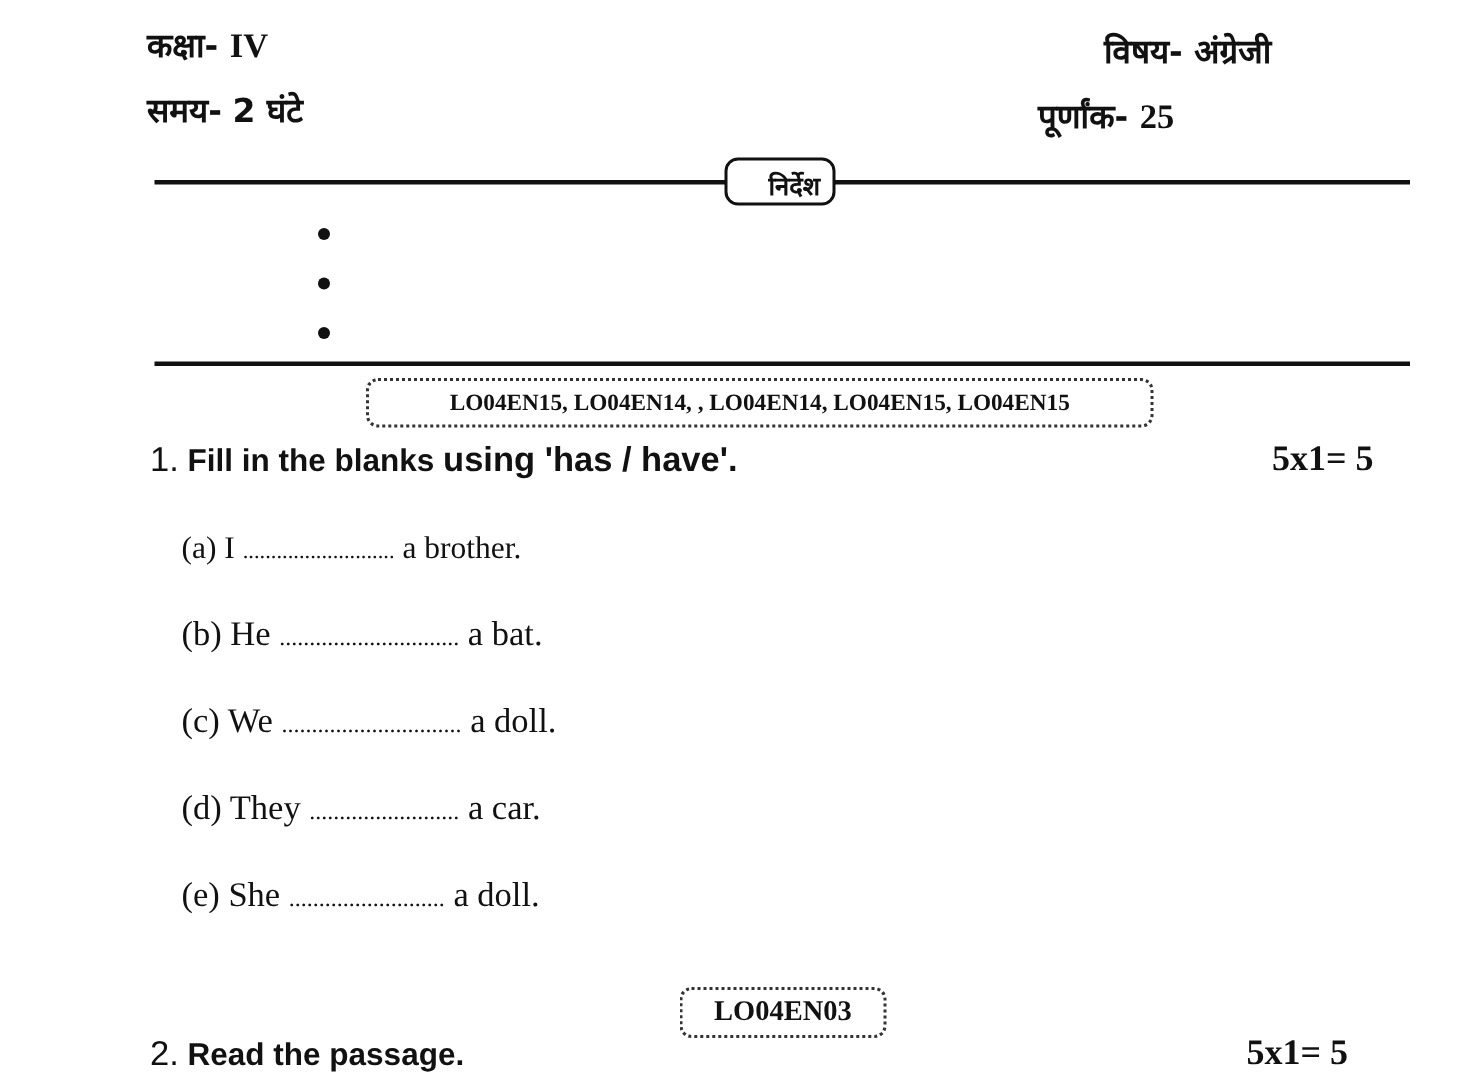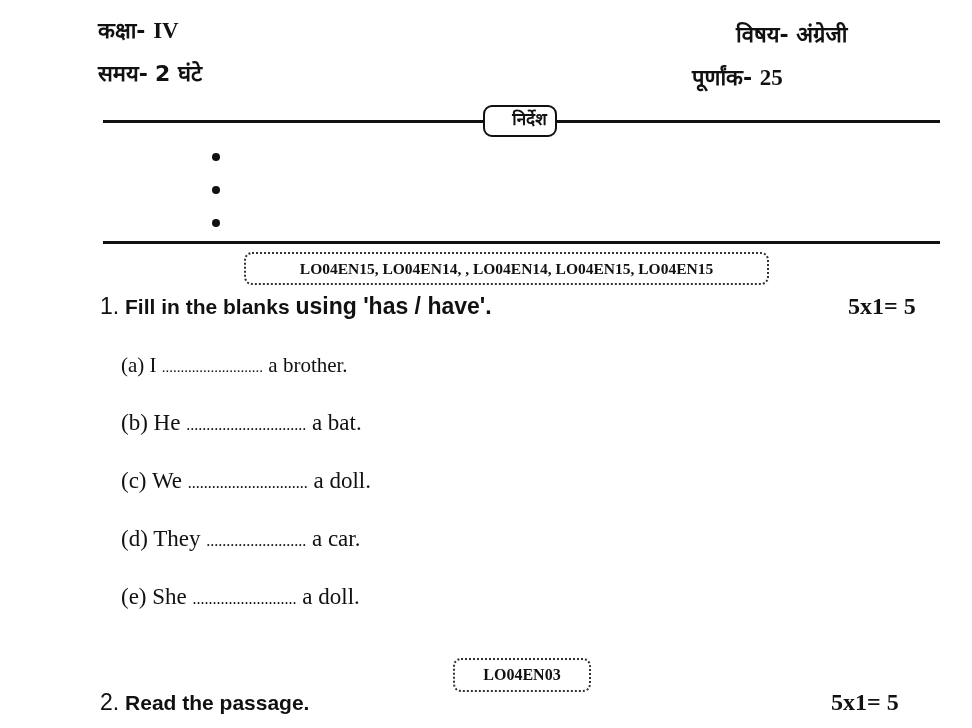--- a/index.html
+++ b/index.html
@@ -1,21 +1,21 @@
 <!DOCTYPE html>
 <html><head>
 <meta charset="utf-8">
 <style>
   html, body { margin:0; padding:0; background:#ffffff; }
   body { width:972px; height:728px; position:relative; overflow:hidden; color:#111; font-family:"DejaVu Sans", sans-serif; }
   .abs { position:absolute; white-space:nowrap; }
   .hdr { font-size:22px; font-weight:bold; }
   .hdr .val { font-family:"Liberation Serif", serif; font-weight:bold; font-size:23px; }
   .rule { position:absolute; left:103px; width:837px; background:#111; }
-  .nirdesh-box { position:absolute; left:483px; top:105px; width:74px; height:32px; border:2px solid #111; border-radius:9px; background:#fff; box-sizing:border-box; display:flex; align-items:flex-start; justify-content:center; font-size:17px; font-weight:bold;padding-left:19px; }
+  .nirdesh-box { position:absolute; left:483px; top:105px; width:74px; height:32px; border:2px solid #111; border-radius:9px; background:#fff; box-sizing:border-box; display:flex; align-items:flex-end; justify-content:center; font-size:17px; font-weight:bold;padding-left:19px; }
   .instr { position:absolute; left:212px; font-family:"Liberation Sans", sans-serif; font-size:19px; white-space:nowrap; }
   .instr .dot { display:inline-block; width:8px; height:8px; border-radius:50%; background:#111; margin-right:8px; vertical-align:middle; position:relative; top:-2px; }
   .code-box { position:absolute; border:2px dotted #333; border-radius:8px; box-sizing:border-box; display:flex; align-items:center; justify-content:center; font-family:"Liberation Serif", serif; font-weight:bold; color:#111; }
   .q { position:absolute; font-family:"Liberation Sans", sans-serif; font-weight:bold; white-space:nowrap; }
   .marks { position:absolute; font-family:"Liberation Serif", serif; font-weight:bold; font-size:24px; white-space:nowrap; }
   .item { position:absolute; left:121px; font-family:"Liberation Serif", serif; font-size:23px; white-space:nowrap; }
   .blank { letter-spacing:0px; }
 </style>
 </head>
 <body>
@@ -89,20 +89,20 @@
   <span class="blank" style="font-size:16px;">.........................</span>
   <span>a car.</span>
 </div>
 <div class="item" style="top:584px;">
   <span>(e)</span>
   <span>She</span>
   <span class="blank" style="font-size:16px;">..........................</span>
   <span>a doll.</span>
 </div>
 
-<div class="code-box" style="left:453px; top:658px; width:138px; height:34px; font-size:16px;">
+<div class="code-box" style="left:453px; top:658px; width:138px; height:34px; font-size:19px;">
   <span>LO04EN03</span>
 </div>
 <div class="q" style="left:100px; top:689px; font-size:21px;">
   <span style="font-size:23px; font-weight:normal;">2.</span>
   <span>Read the passage.</span>
 </div>
 <div class="marks" style="left:831px; top:689px;">5x1= 5</div>
 
 </body></html>

